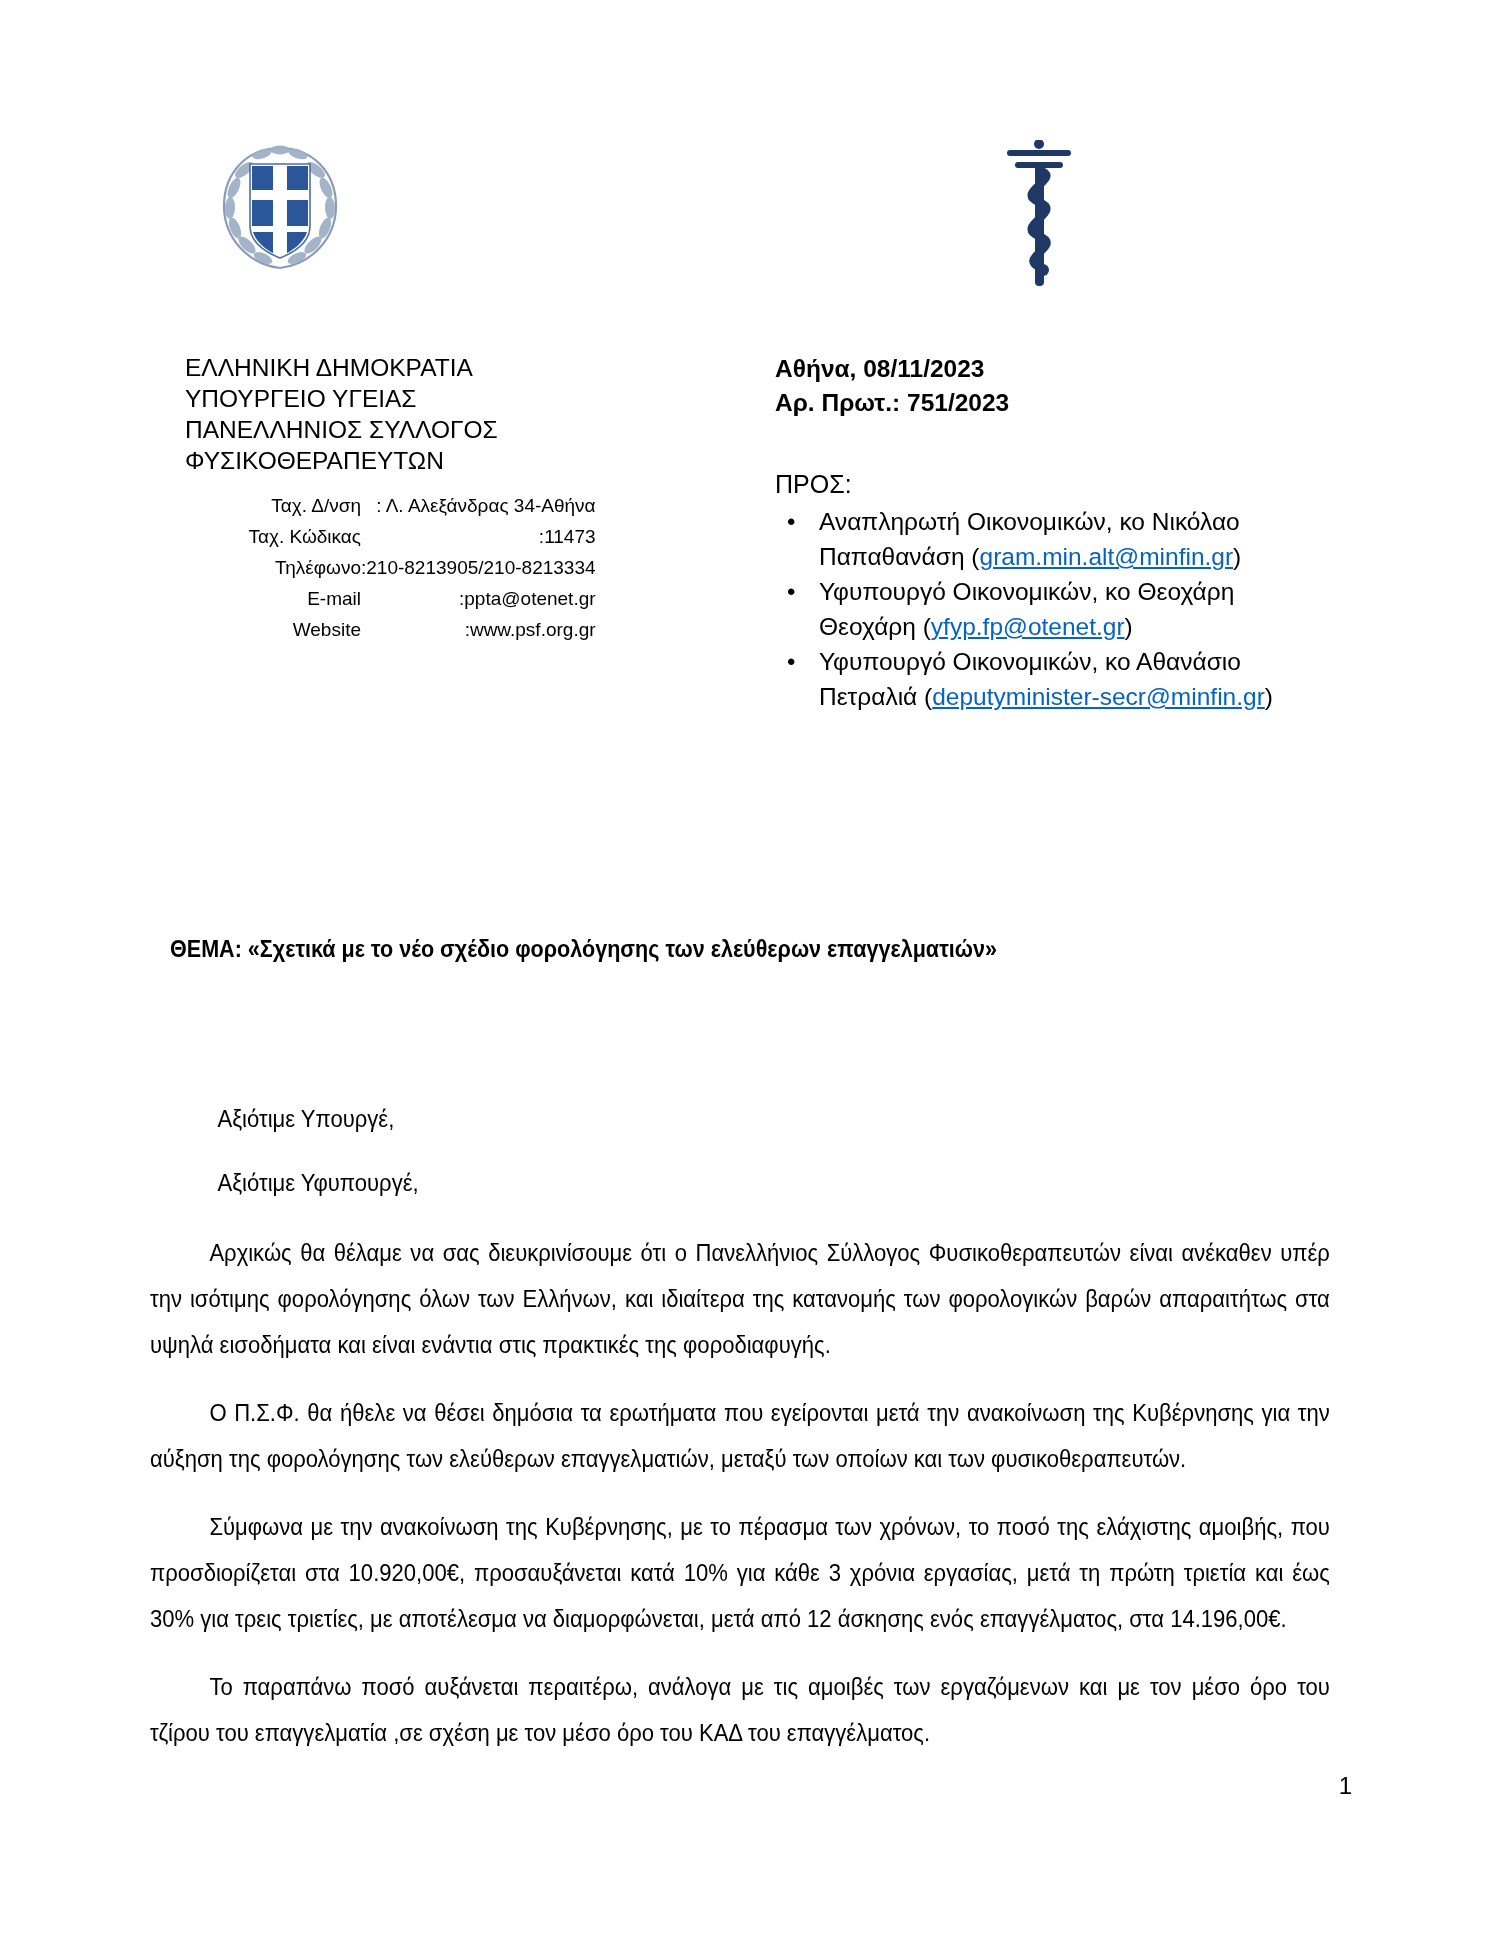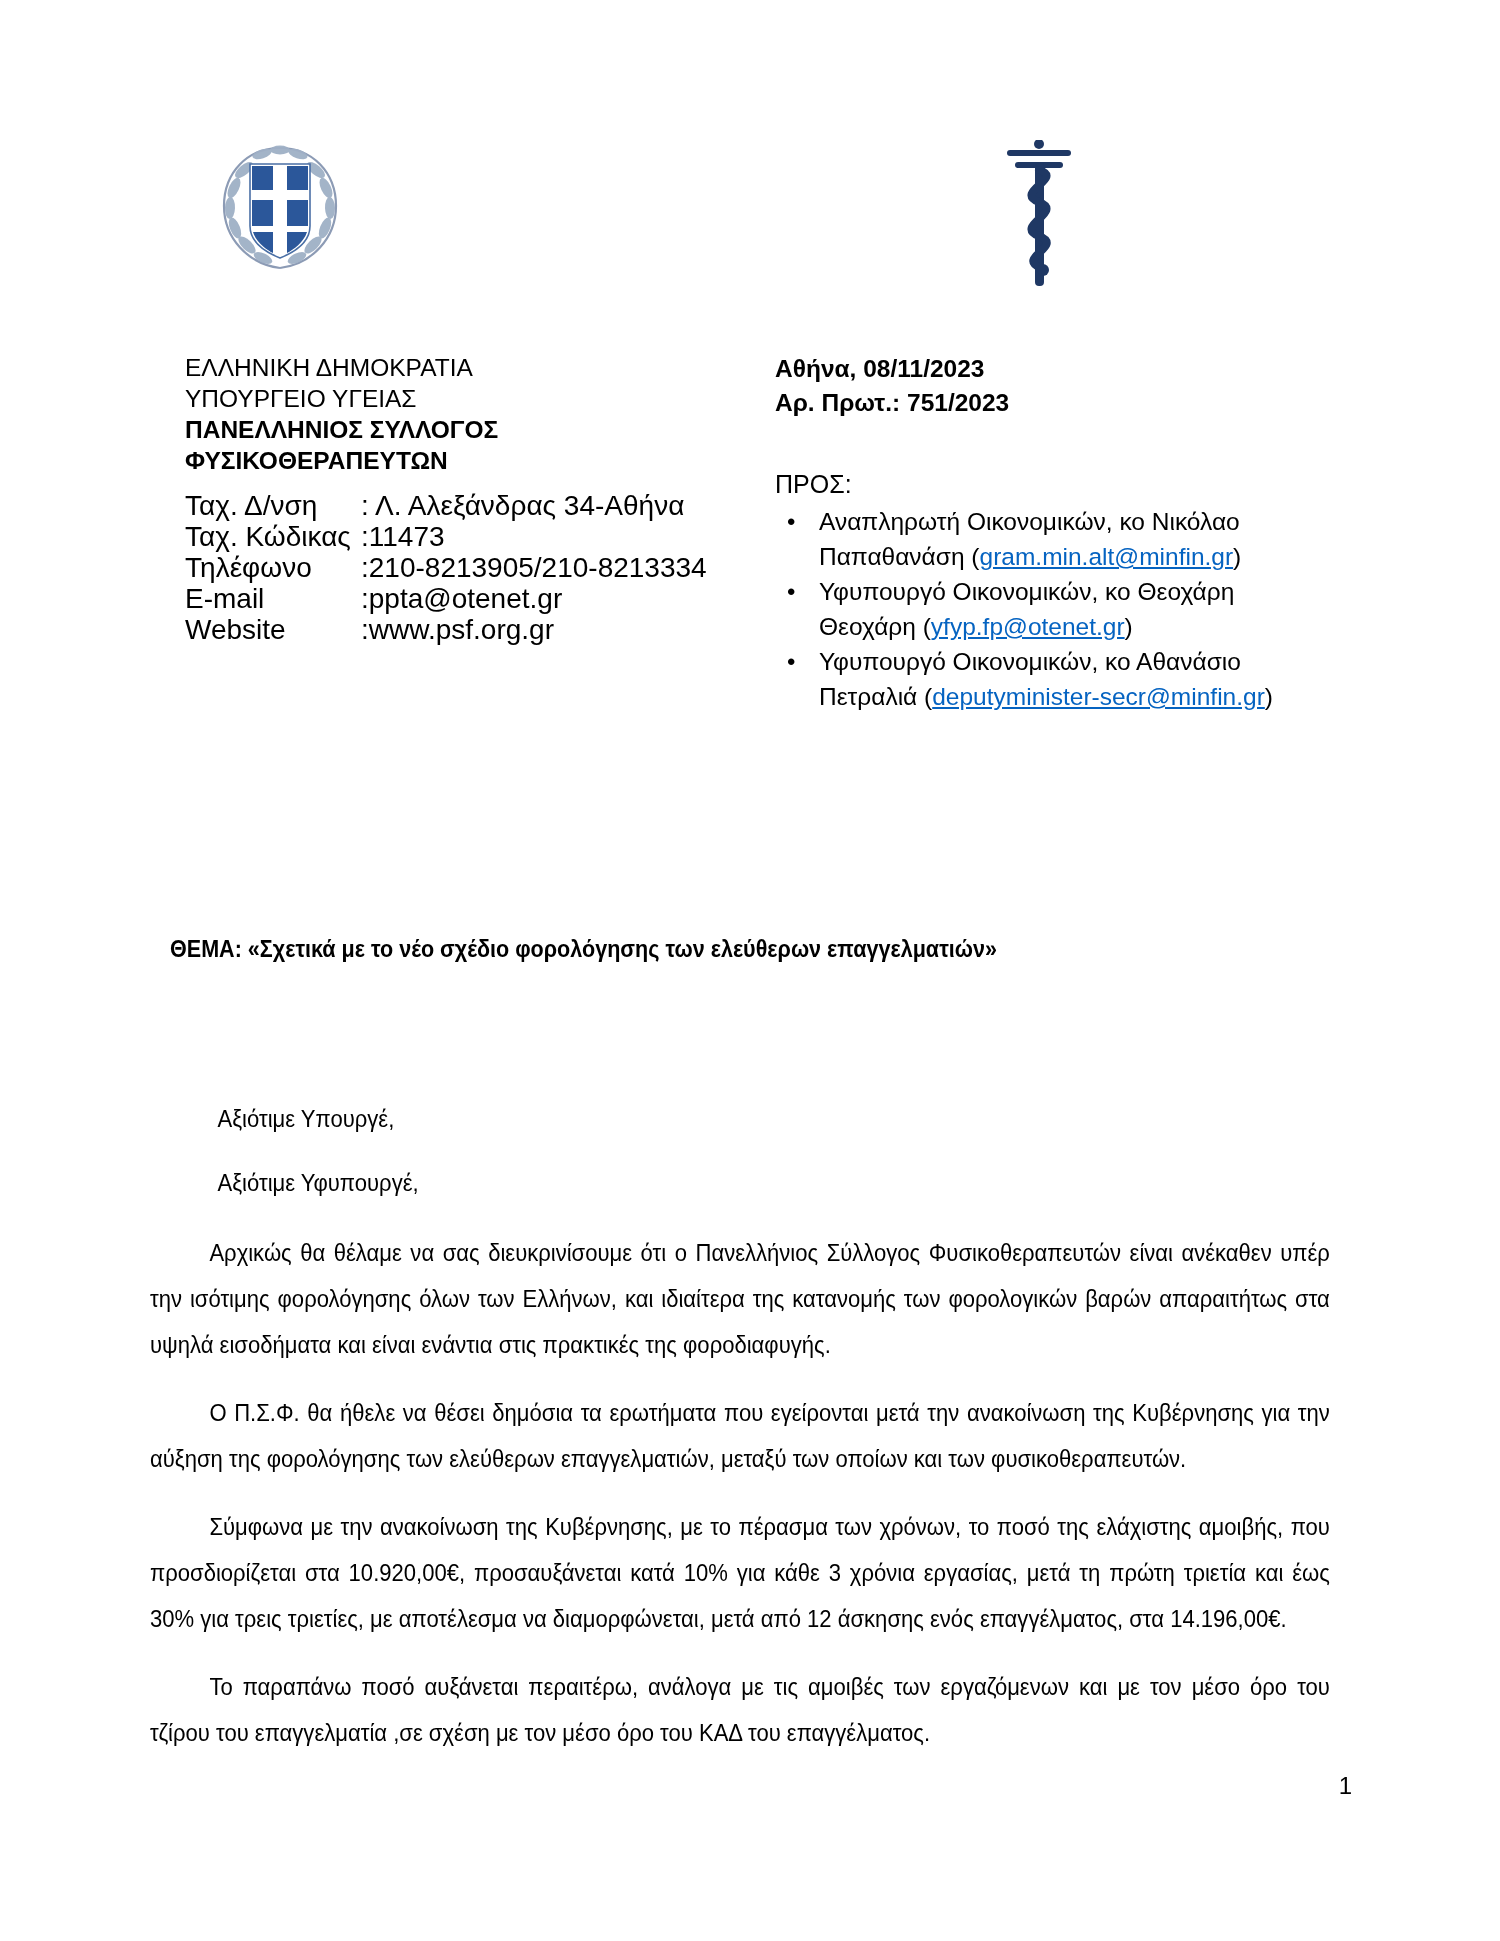--- a/index.html
+++ b/index.html
@@ -50,32 +50,33 @@
     position: absolute;
     left: 775px; top: 352px;
     width: 560px;
   }
 
   .org-line {
     font-size: 24.5px;
     line-height: 31px;
     white-space: nowrap;
   }
-  .org-line.bold { font-weight: bold; }
+  .org-line.bold { font-weight: normal; }
 
   .contact-table {
     margin-top: 14px;
     border-collapse: collapse;
   }
   .contact-table td {
-    font-size: 28px;
+    font-size: 19px;
     line-height: 31px;
     padding: 0;
     vertical-align: top;
     white-space: nowrap;
+    text-align: right;
   }
   .contact-table td.lbl { width: 176px; }
 
   .date-line {
     font-size: 24.5px;
     line-height: 34px;
     font-weight: bold;
     white-space: nowrap;
   }
 

